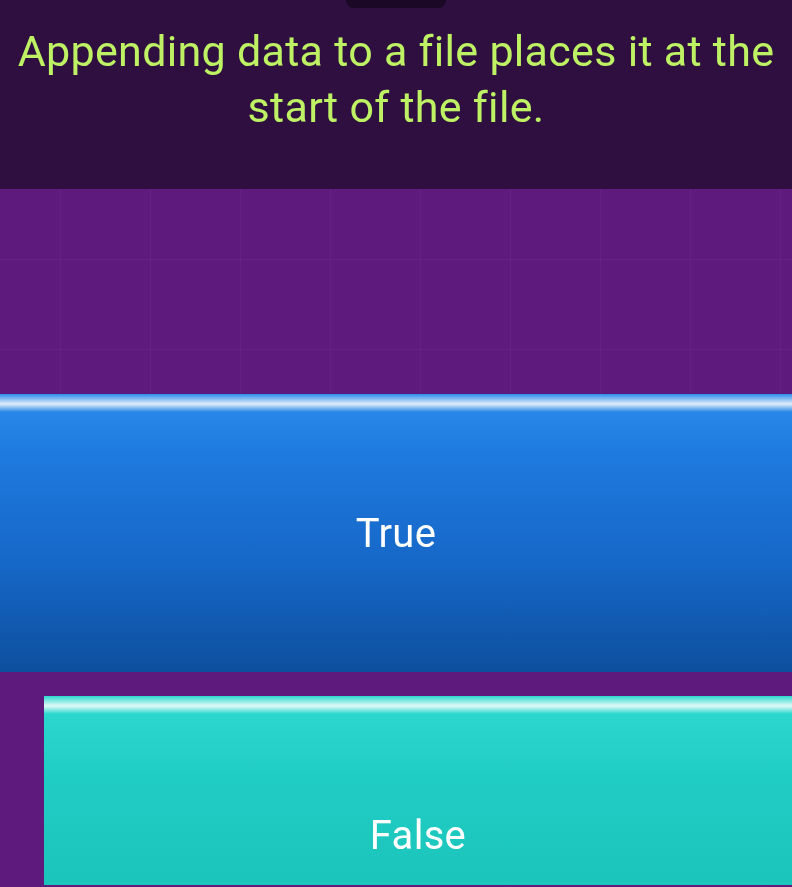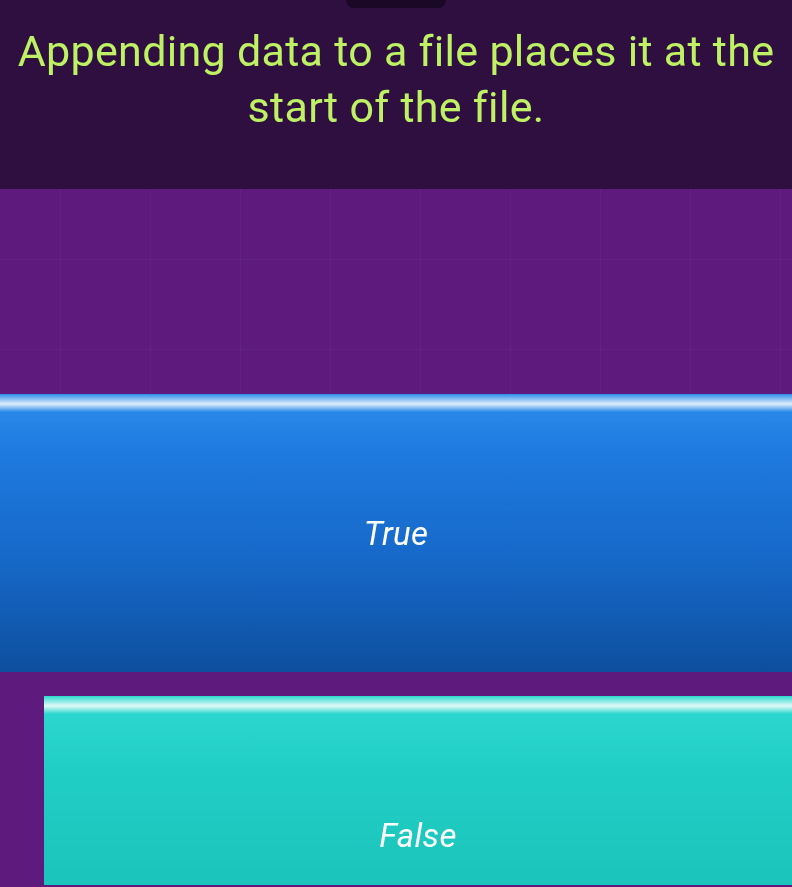--- a/index.html
+++ b/index.html
@@ -92,24 +92,23 @@
       background: linear-gradient(180deg,
         rgba(255,255,255,0.0) 0%,
         rgba(255,255,255,0.7) 45%,
         rgba(255,255,255,0.85) 55%,
         rgba(255,255,255,0.0) 100%);
       pointer-events: none;
     }
 
     .answer-label {
       color: #ffffff;
-      font-size: 33px;
+      font-size: 40px;
       font-weight: 400;
       letter-spacing: 0.3px;
-      font-style: italic;
     }
 
     .gap {
       width: 100%;
       height: 24px;
       background: #5e1a7d;
     }
 
     .teal-container {
       height: 189px;

